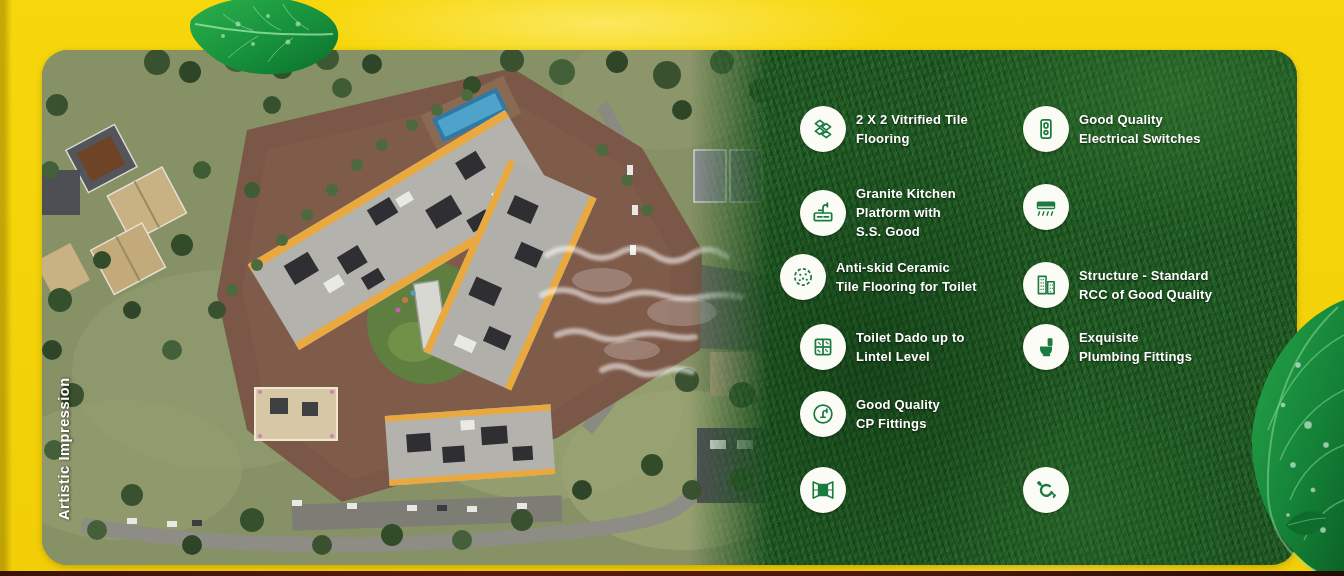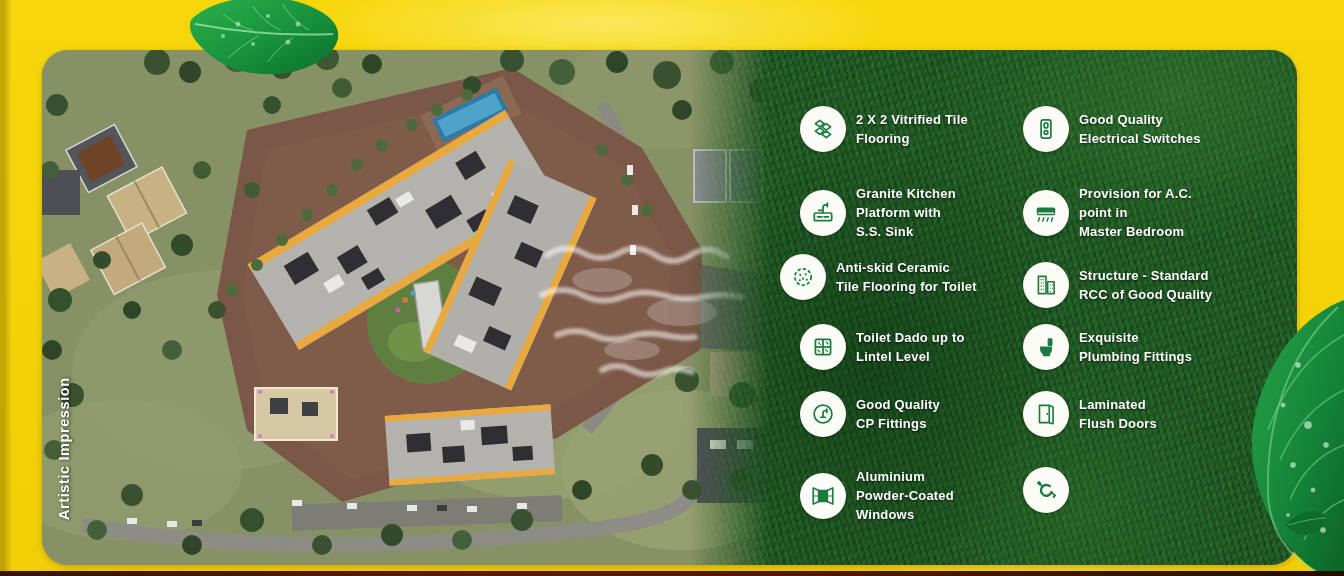--- a/index.html
+++ b/index.html
@@ -288,21 +288,21 @@
             <rect x="4" y="12" width="16" height="7" rx="1"></rect>
             <path d="M12 12 V7 q0 -2.5 2.5 -2.5 H16"></path>
             <path d="M16 2.8 v3.4"></path>
               <path d="M8 9.5 h3"></path>
               <path d="M7 15.5 h4"></path>
               <path d="M13 15.5 h4"></path>
           </svg>
         </span>
         <span class="fi-label">Granite Kitchen
 Platform with
-S.S. Sink</span>
+S.S. Good</span>
       </div>
 
       <div class="feature" style="left:738px;top:204px">
         <span class="fi-circle">
           <svg width="26" height="26" viewBox="0 0 24 24" fill="none" stroke="#1a7b40" stroke-width="1.6">
             <circle cx="12" cy="12" r="7.5" stroke-dasharray="3 2"></circle>
             <circle cx="9.5" cy="10" r="1" fill="#1a7b40" stroke="none"></circle>
             <circle cx="14.5" cy="9.5" r="1" fill="#1a7b40" stroke="none"></circle>
             <circle cx="12" cy="13.5" r="1" fill="#1a7b40" stroke="none"></circle>
             <circle cx="9" cy="15" r="1" fill="#1a7b40" stroke="none"></circle>
@@ -341,23 +341,20 @@
 
       <div class="feature" style="left:758px;top:417px">
         <span class="fi-circle">
           <svg width="26" height="26" viewBox="0 0 24 24" fill="none" stroke="#1a7b40" stroke-width="1.5" stroke-linejoin="round">
             <rect x="8" y="7" width="8" height="10" fill="#1a7b40"></rect>
             <path d="M8 7 L3 4.5 V19.5 L8 17"></path>
             <path d="M16 7 L21 4.5 V19.5 L16 17"></path>
             <path d="M3 12 h5 M16 12 h5" stroke-width="1"></path>
           </svg>
         </span>
-        <span class="fi-label">Aluminium
-Powder-Coated
-Windows</span>
       </div>
 
       <div class="feature" style="left:981px;top:56px">
         <span class="fi-circle">
           <svg width="26" height="26" viewBox="0 0 24 24" fill="none" stroke="#1a7b40" stroke-width="1.6" stroke-linejoin="round">
             <rect x="7.5" y="3.5" width="9" height="17" rx="2"></rect>
             <rect x="10.3" y="6.5" width="3.4" height="4.5" rx="1"></rect>
             <rect x="10.3" y="13.5" width="3.4" height="3.4" rx="1.7"></rect>
           </svg>
         </span>
@@ -366,23 +363,20 @@
       </div>
 
       <div class="feature" style="left:981px;top:134px">
         <span class="fi-circle">
           <svg width="26" height="26" viewBox="0 0 24 24" fill="none" stroke="#1a7b40" stroke-width="1.4" stroke-linecap="round">
             <rect x="3.5" y="7" width="17" height="7" rx="1.5" fill="#1a7b40" stroke="none"></rect>
             <path d="M5 12.2 h14" stroke="#ffffff" stroke-width="1.2"></path>
             <path d="M6 16.5 l-1 3 M10 16.5 l-1 3 M14 16.5 l-1 3 M18 16.5 l-1 3"></path>
           </svg>
         </span>
-        <span class="fi-label">Provision for A.C.
-point in
-Master Bedroom</span>
       </div>
 
       <div class="feature" style="left:981px;top:212px">
         <span class="fi-circle">
           <svg width="26" height="26" viewBox="0 0 24 24" fill="none" stroke="#1a7b40" stroke-width="1.5" stroke-linejoin="round">
             <rect x="5" y="4" width="7" height="16"></rect>
             <rect x="13.5" y="9" width="6" height="11"></rect>
             <path d="M7 7 h1 M10 7 h-1 M7 10 h1 M9 10 h1 M7 13 h1 M9 13 h1 M7 16 h1 M9 16 h1" stroke-width="1.1"></path>
             <path d="M15.5 12 h1 M17.5 12 h1 M15.5 15 h1 M17.5 15 h1 M15.5 18 h1" stroke-width="1.1"></path>
           </svg>
@@ -396,31 +390,20 @@
           <svg width="26" height="26" viewBox="0 0 24 24" fill="#1a7b40" stroke="none">
             <rect x="13.5" y="4" width="4.5" height="7" rx="1"></rect>
             <path d="M6.5 11.5 h11 v3 a5.5 5 0 0 1 -5.5 5 h-0.5 a5.5 5.5 0 0 1 -5 -5.5 Z"></path>
             <rect x="9" y="18.5" width="7" height="2" rx="1"></rect>
           </svg>
         </span>
         <span class="fi-label">Exquisite
 Plumbing Fittings</span>
       </div>
 
-      <div class="feature" style="left:981px;top:341px">
-        <span class="fi-circle">
-          <svg width="26" height="26" viewBox="0 0 24 24" fill="none" stroke="#1a7b40" stroke-width="1.5" stroke-linejoin="round">
-            <rect x="6" y="4" width="9" height="16"></rect>
-            <path d="M15 4 L18.5 5.5 V21 L15 20"></path>
-            <circle cx="13.2" cy="12" r=".9" fill="#1a7b40" stroke="none"></circle>
-          </svg>
-        </span>
-        <span class="fi-label">Laminated
-Flush Doors</span>
-      </div>
 
       <div class="feature" style="left:981px;top:417px">
         <span class="fi-circle">
           <svg width="26" height="26" viewBox="0 0 24 24" fill="none" stroke="#1a7b40" stroke-width="2.2" stroke-linecap="round">
             <path d="M15.5 8.5 a5 5 0 1 0 1.5 5.5"></path>
             <g stroke-width="1.6">
               <path d="M6.5 6.5 l2.5 2.5"></path>
               <path d="M4.5 5.5 l1.5 1.5 M5.5 4.5 l1.5 1.5"></path>
               <path d="M17.5 14.5 l2 2"></path>
               <path d="M19 18.5 l1.5 -1.5"></path>

